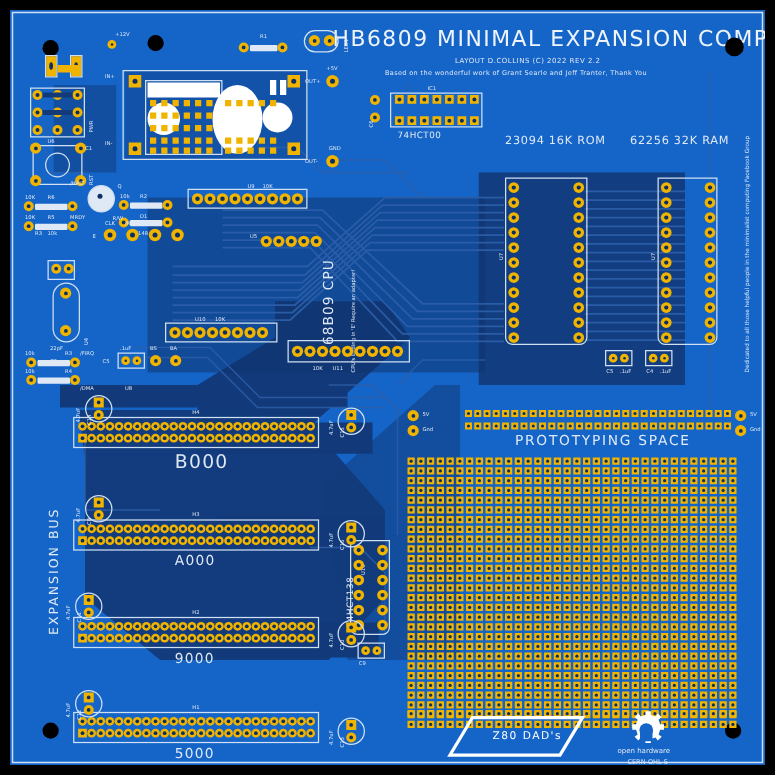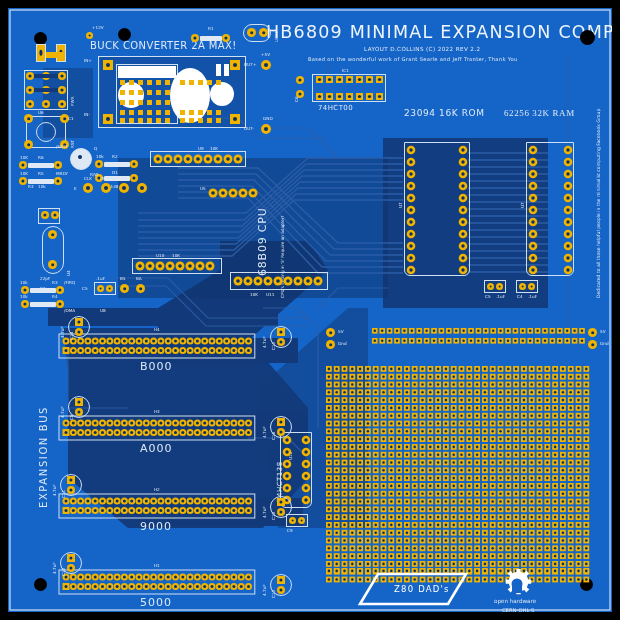--- a/index.html
+++ b/index.html
@@ -104,21 +104,20 @@
   <div class="pad" style="left:239px;top:20px;width:9px;height:9px;"></div>
   <div class="pad" style="left:251px;top:20px;width:9px;height:9px;"></div>
   <div class="silk lbl-xs vert rot90" style="left:266px;top:34px;">LED1</div>
 
   <div class="mount" style="left:26px;top:24px;width:13px;height:13px;"></div>
   <div class="mount" style="left:110px;top:20px;width:13px;height:13px;"></div>
   <div class="mount" style="left:572px;top:22px;width:15px;height:15px;"></div>
   <div class="mount" style="left:26px;top:570px;width:13px;height:13px;"></div>
   <div class="mount" style="left:572px;top:570px;width:13px;height:13px;"></div>
 
-  <div class="silk lbl-md" style="left:82px;top:32px;font-size:10px;">BUCK CONVERTER 2A MAX!</div>
   <div class="silk lbl-xs" style="left:84px;top:17px;">+12V</div>
   <div class="pad" style="left:78px;top:24px;width:7px;height:7px;"></div>
 
   <div class="outline" style="left:90px;top:48px;width:148px;height:72px;"></div>
   <div class="padsq" style="left:95px;top:52px;width:10px;height:10px;"></div>
   <div class="padsq" style="left:95px;top:106px;width:10px;height:10px;"></div>
   <div class="padsq" style="left:222px;top:52px;width:10px;height:10px;"></div>
   <div class="padsq" style="left:222px;top:106px;width:10px;height:10px;"></div>
   <div class="silk lbl-xs" style="left:76px;top:50px;">IN+</div>
   <div class="silk lbl-xs" style="left:76px;top:104px;">IN-</div>
@@ -232,21 +231,21 @@
       <circle cx="351.5" cy="88.5" r="1.6"></circle>
         <circle cx="361.5" cy="88.5" r="1.6"></circle>
       <circle cx="371.5" cy="88.5" r="1.6"></circle>
     </g>
   </svg>
   <div class="pad" style="left:288px;top:68px;width:8px;height:8px;"></div>
   <div class="pad" style="left:288px;top:82px;width:8px;height:8px;"></div>
   <div class="silk lbl-xs vert rot90" style="left:286px;top:94px;">C6</div>
 
   <div class="silk lbl" style="left:396px;top:100px;">23094 16K ROM</div>
-  <div class="silk lbl" style="left:496px;top:100px;font-family:Liberation Serif, serif;">62256 32K RAM</div>
+  <div class="silk lbl" style="left:496px;top:100px;">62256 32K RAM</div>
 
   <div class="outline" style="left:28px;top:36px;width:10px;height:18px;"></div>
   <div class="padsq" style="left:29px;top:37px;width:8px;height:16px;background:#f0b400;"></div>
   <div class="outline" style="left:48px;top:36px;width:10px;height:18px;"></div>
   <div class="padsq" style="left:49px;top:37px;width:8px;height:16px;background:#f0b400;"></div>
   <div class="padsq" style="left:34px;top:42px;width:18px;height:6px;background:#f0b400;opacity:0;"></div>
   <div style="position:absolute;left:38px;top:44px;width:18px;height:6px;background:#f0b400;"></div>
 
   <div class="outline" style="left:16px;top:62px;width:44px;height:40px;"></div>
   <div class="silk lbl-xs" style="left:30px;top:102px;">U6</div>
@@ -581,20 +580,21 @@
   <div class="silk lbl-xs" style="left:477px;top:286px;">C5</div>
   <div class="silk lbl-xs" style="left:488px;top:286px;">.1uF</div>
   <div class="outline" style="left:508px;top:272px;width:22px;height:13px;"></div>
   <div class="pad" style="left:511px;top:275px;width:7px;height:7px;"></div>
   <div class="pad" style="left:520px;top:275px;width:7px;height:7px;"></div>
   <div class="silk lbl-xs" style="left:509px;top:286px;">C4</div>
   <div class="silk lbl-xs" style="left:520px;top:286px;">.1uF</div>
 
   <div class="silk lbl-xs" style="left:588px;top:290px;transform:rotate(-90deg);transform-origin:0 0;font-size:4.6px;">Dedicated to all those helpful people in the minimalist computing Facebook Group</div>
 
+  <div class="silk big" style="left:404px;top:338px;">PROTOTYPING SPACE</div>
 
   <div class="pad" style="left:318px;top:320px;width:9px;height:9px;"></div>
   <div class="silk lbl-xs" style="left:330px;top:321px;">5V</div>
   <div class="pad" style="left:318px;top:332px;width:9px;height:9px;"></div>
   <div class="silk lbl-xs" style="left:330px;top:333px;">Gnd</div>
 
   <div class="pad" style="left:580px;top:320px;width:9px;height:9px;"></div>
   <div class="silk lbl-xs" style="left:592px;top:321px;">5V</div>
   <div class="pad" style="left:580px;top:332px;width:9px;height:9px;"></div>
   <div class="silk lbl-xs" style="left:592px;top:333px;">Gnd</div>
@@ -2727,21 +2727,21 @@
   </svg>
   <div class="outline" style="left:278px;top:506px;width:22px;height:13px;"></div>
   <div class="pad" style="left:281px;top:509px;width:7px;height:7px;"></div>
   <div class="pad" style="left:290px;top:509px;width:7px;height:7px;"></div>
   <div class="silk lbl-xs" style="left:279px;top:520px;">C9</div>
 
   <div class="silk" style="left:30px;top:500px;font-size:10px;letter-spacing:1.6px;transform:rotate(-90deg);transform-origin:0 0;">EXPANSION BUS</div>
 
   <div id="expansion">
       <div class="silk lbl-xs" style="left: 145.9px; top: 319px;">H4</div>
-      <div class="silk" style="left: 131.9px; top: 352px; font-size: 11px; letter-spacing: 1px;">B000</div>
+      <div class="silk" style="left: 131.9px; top: 352px; font-size: 15px; letter-spacing: 1px;">B000</div>
       <div class="silk lbl-xs" style="left: 145.9px; top: 401px;">H3</div>
       <div class="silk" style="left: 131.9px; top: 434px; font-size: 11px; letter-spacing: 1px;">A000</div>
       <div class="silk lbl-xs" style="left: 145.9px; top: 479px;">H2</div>
       <div class="silk" style="left: 131.9px; top: 512px; font-size: 11px; letter-spacing: 1px; text-align: center;">9000</div>
       <div class="silk lbl-xs" style="left: 145.9px; top: 555px;">H1</div>
       <div class="silk" style="left: 131.9px; top: 588px; font-size: 11px; letter-spacing: 1px;">5000</div>
       <svg width="604" height="604">
         <rect x="51" y="326" width="195.79999999999998" height="24" fill="none" stroke="#cfe0f2" stroke-width="1"></rect>
         <circle cx="58" cy="333" r="3.5" fill="#f0b400"></circle>
         <circle cx="58" cy="333" r="1.5" fill="#0c2f63"></circle>

